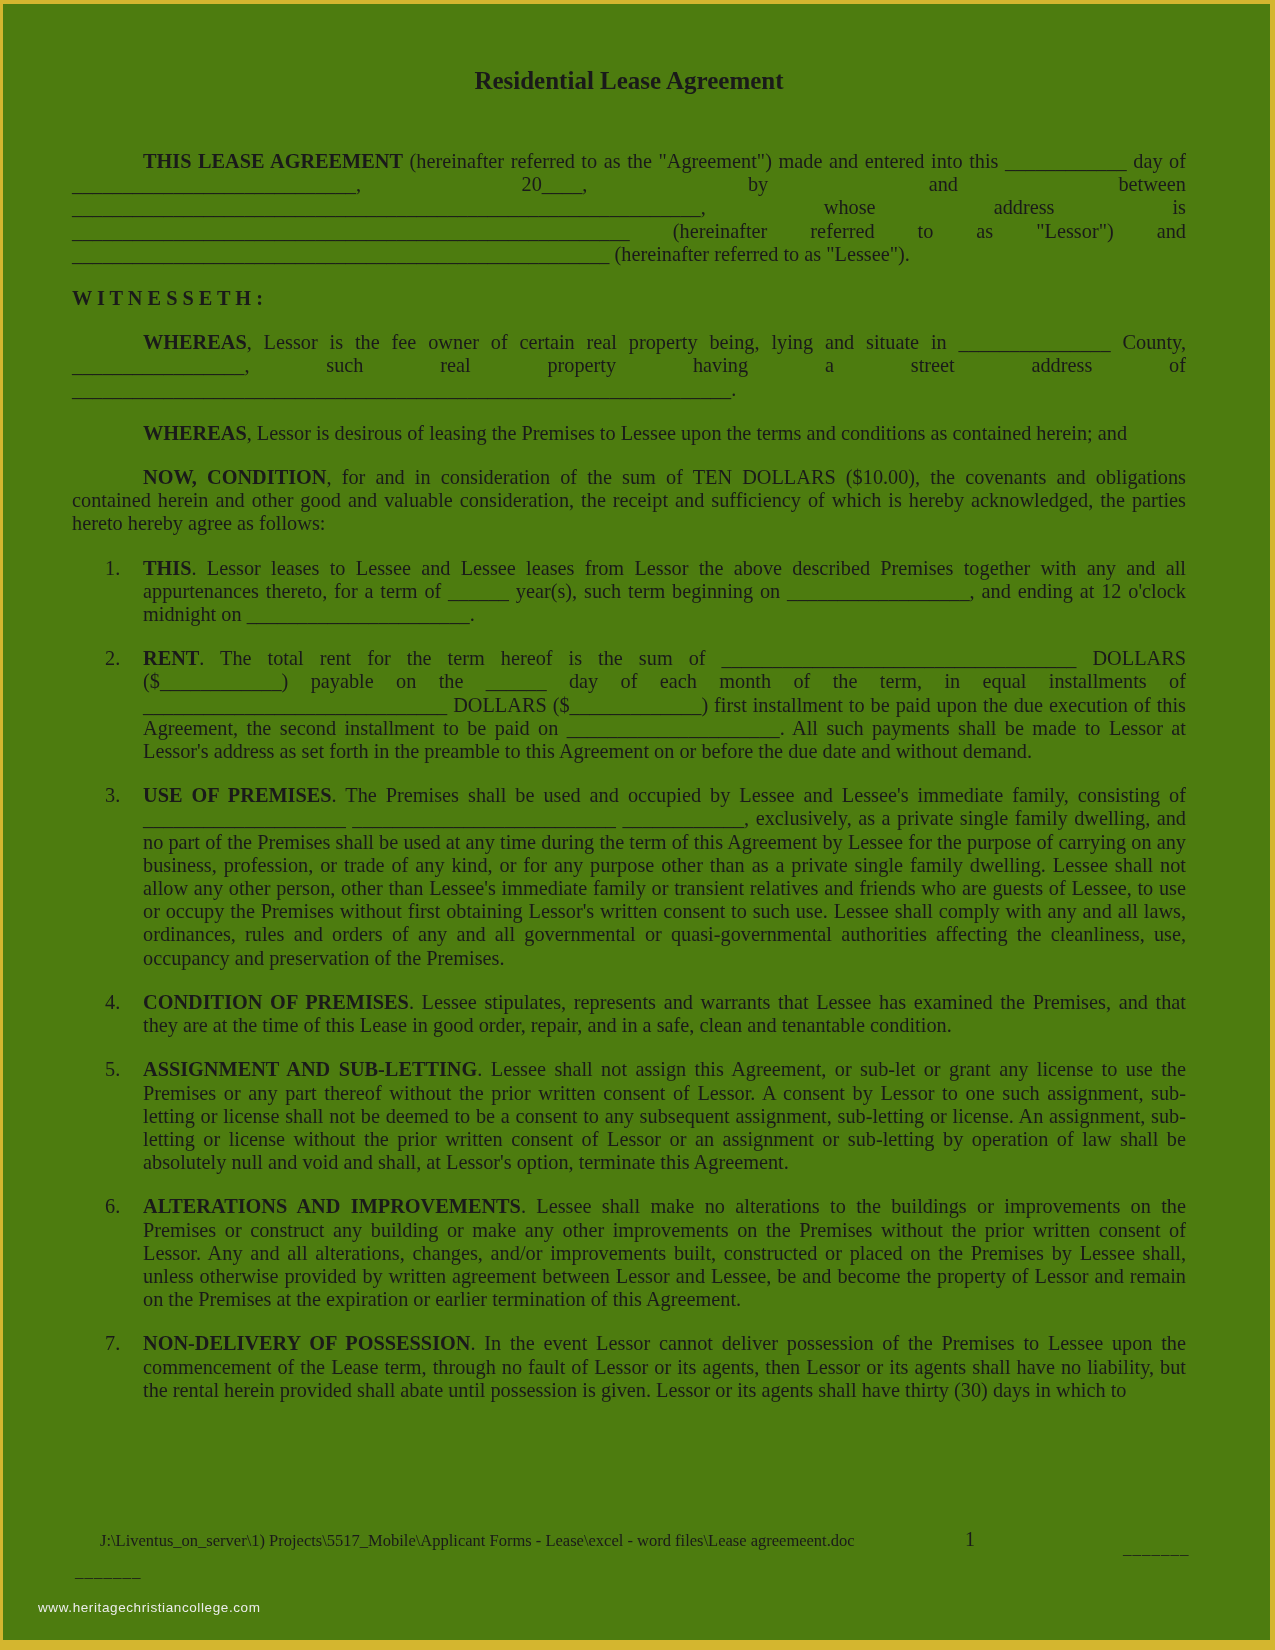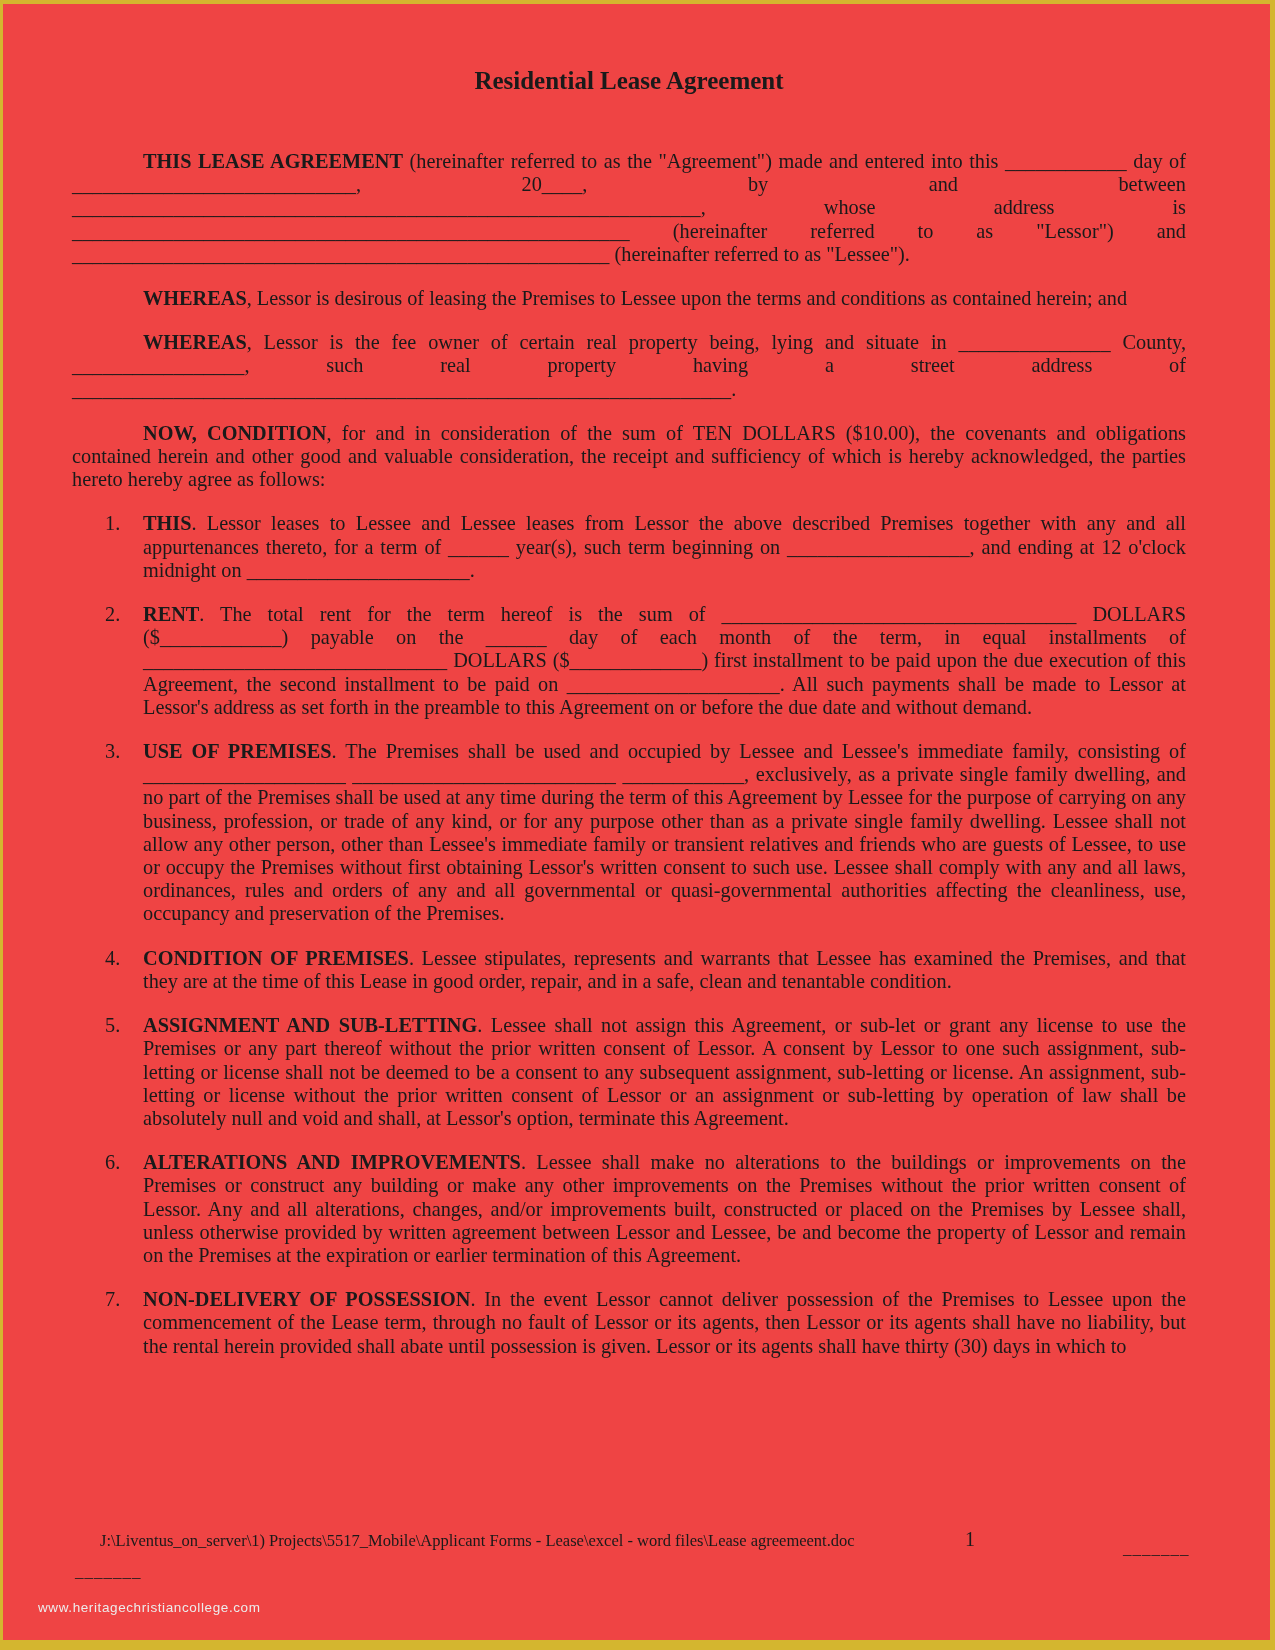--- a/index.html
+++ b/index.html
@@ -5,21 +5,21 @@
   html, body {
     margin: 0;
     padding: 0;
     background: #ffffff;
   }
   .page {
     position: relative;
     box-sizing: border-box;
     width: 1275px;
     height: 1650px;
-    background: #ef4444;
+    background: #4d7c0f;
     border-top: 4px solid #d4b62f;
     border-left: 3px solid #d4b62f;
     border-right: 5px solid #d4b62f;
     border-bottom: 10px solid #d4b62f;
     overflow: hidden;
     font-family: "Liberation Serif", "DejaVu Serif", serif;
     font-size: 20.3px;
     line-height: 23.2px;
     color: #1a1a1a;
   }
@@ -100,24 +100,25 @@
 </head>
 <body>
 
 <div class="page">
   <div class="content">
 
     <h1 class="doc-title">Residential Lease Agreement</h1>
 
     <p class="para first-para indent"><span class="lead">THIS LEASE AGREEMENT</span><span> (hereinafter referred to as the "Agreement") made and entered into this ____________ day of ____________________________, 20____, by and between ______________________________________________________________, whose address is  _______________________________________________________  (hereinafter referred to as "Lessor") and _____________________________________________________ (hereinafter referred to as "Lessee").</span></p>
 
+    <p class="witnesseth">W I T N E S S E T H :</p>
+
+    <p class="para indent"><span class="lead">WHEREAS</span><span>, Lessor is the fee owner of certain real property being, lying and situate in _______________ County, _________________, such real property having a street address of _________________________________________________________________.</span></p>
 
     <p class="para indent"><span class="lead">WHEREAS</span><span>, Lessor is desirous of leasing the Premises to Lessee upon the terms and conditions as contained herein; and</span></p>
-
-    <p class="para indent"><span class="lead">WHEREAS</span><span>, Lessor is the fee owner of certain real property being, lying and situate in _______________ County, _________________, such real property having a street address of _________________________________________________________________.</span></p>
 
 
     <p class="para indent"><span class="lead">NOW, CONDITION</span><span>, for and in consideration of the sum of TEN DOLLARS ($10.00), the covenants and obligations contained herein and other good and valuable consideration, the receipt and sufficiency of which is hereby acknowledged, the parties hereto hereby agree as follows:</span></p>
 
     <div class="section"><span class="num">1.</span><span class="lead">THIS</span><span>.  Lessor leases to Lessee and Lessee leases from Lessor the above described Premises together with any and all appurtenances thereto, for a term of ______ year(s), such term beginning on __________________, and ending at 12 o'clock midnight on ______________________.</span></div>
 
     <div class="section"><span class="num">2.</span><span class="lead">RENT</span><span>.   The total rent for the term hereof is the sum of  ___________________________________  DOLLARS ($____________) payable on the ______ day of each month of the term, in equal installments of ______________________________ DOLLARS ($_____________) first installment to be paid upon the due execution of this Agreement, the second installment to be paid on _____________________.  All such payments shall be made to Lessor at Lessor's address as set forth in the preamble to this Agreement on or before the due date and without demand.</span></div>
 
     <div class="section"><span class="num">3.</span><span class="lead">USE OF PREMISES</span><span>.  The Premises shall be used and occupied by Lessee and Lessee's immediate family, consisting of ____________________    __________________________    ____________, exclusively, as a private single family dwelling, and no part of the Premises shall be used at any time during the term of this Agreement by Lessee for the purpose of carrying on any business, profession, or trade of any kind, or for any purpose other than as a private single family dwelling.  Lessee shall not allow any other person, other than Lessee's immediate family or transient relatives and friends who are guests of Lessee, to use or occupy the Premises without first obtaining Lessor's written consent to such use.   Lessee shall comply with any and all laws, ordinances, rules and orders of any and all governmental or quasi-governmental authorities affecting the cleanliness, use, occupancy and preservation of the Premises.</span></div>
 

